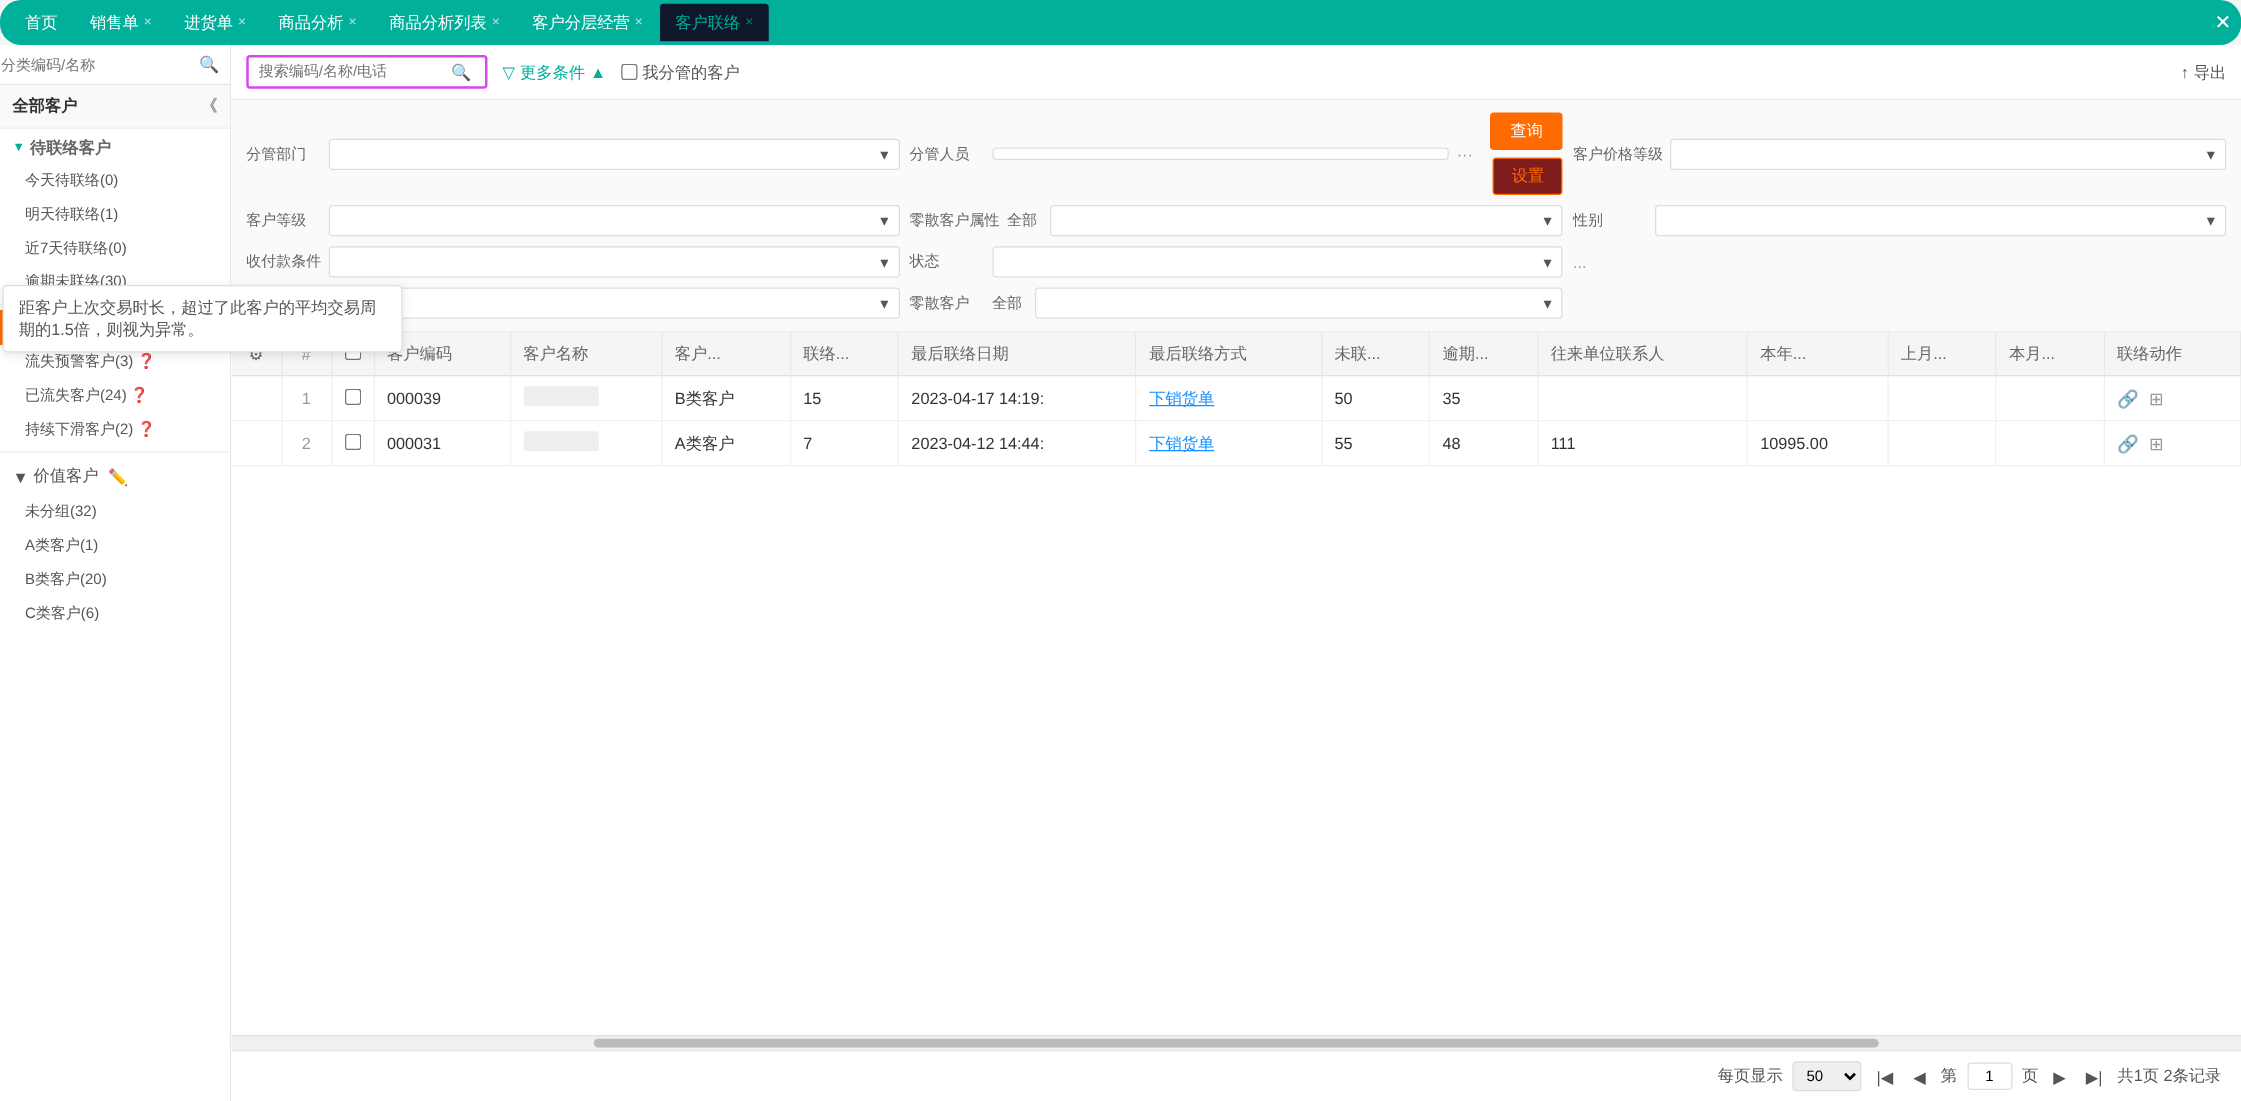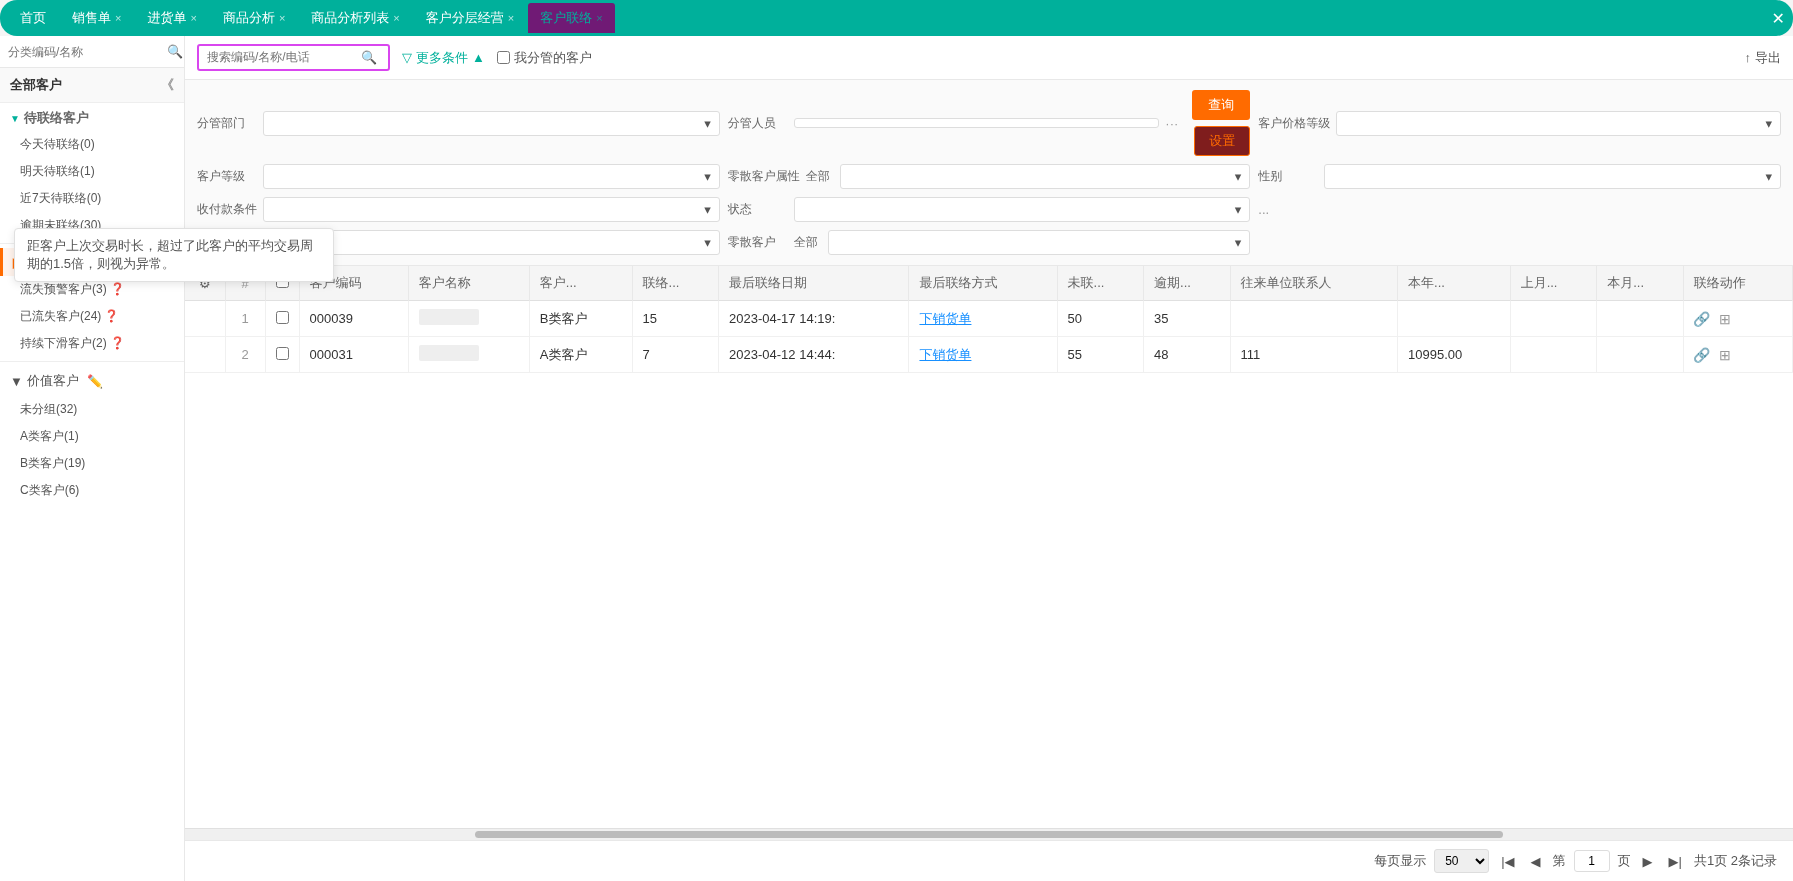--- a/index.html
+++ b/index.html
@@ -20,21 +20,21 @@
       padding: 6px 12px;
       cursor: pointer;
       white-space: nowrap;
       display: flex;
       align-items: center;
       gap: 4px;
       border-radius: 3px 3px 0 0;
       font-size: 13px;
     }
     .nav-tab.active {
-      background: #701a75;
+      background: #0f172a;
       color: #00b09b;
     }
     .nav-tab .close-x {
       font-size: 11px;
       opacity: 0.7;
       cursor: pointer;
     }
     .nav-close-all {
       margin-left: auto;
       color: #fff;
@@ -56,20 +56,21 @@
       display: flex;
       flex-direction: column;
       overflow-y: auto;
     }
     .sidebar-search {
       display: flex;
       align-items: center;
       padding: 8px;
       border-bottom: 1px solid #e8e8e8;
       gap: 4px;
+      justify-content: flex-end;
     }
     .sidebar-search input {
       flex: 1;
       border: none;
       outline: none;
       font-size: 12px;
       color: #999;
     }
     .search-icon-small {
       color: #ccc;
@@ -307,21 +308,21 @@
       color: #999;
       cursor: pointer;
       font-size: 14px;
     }
     .gear-col { width: 36px; text-align: center; }
 
     
     .tooltip-box {
       position: absolute;
       top: 228px;
-      left: 14px;
+      left: 2px;
       background: #fff;
       border: 1px solid #e0e0e0;
       border-radius: 4px;
       padding: 8px 12px;
       font-size: 12px;
       color: #555;
       max-width: 320px;
       box-shadow: 0 2px 8px rgba(0,0,0,0.1);
       z-index: 100;
     }
@@ -448,21 +449,21 @@
 
     <div class="sidebar-divider"></div>
 
     <div class="sidebar-group2">
       <span class="triangle">▼</span>
       <span>价值客户</span>
       <span style="color:#1890ff; margin-left:4px; cursor:pointer;">✏️</span>
     </div>
     <div class="sidebar-item">未分组(32)</div>
     <div class="sidebar-item">A类客户(1)</div>
-    <div class="sidebar-item">B类客户(19)</div>
+    <div class="sidebar-item">B类客户(20)</div>
     <div class="sidebar-item">C类客户(6)</div>
   </div>
 
   <div class="content-area">
 
     <div class="filter-bar">
       <div class="search-input-wrap">
         <input type="text" placeholder="搜索编码/名称/电话" style="">
         <span style="color:#ccc;">🔍</span>
       </div>

